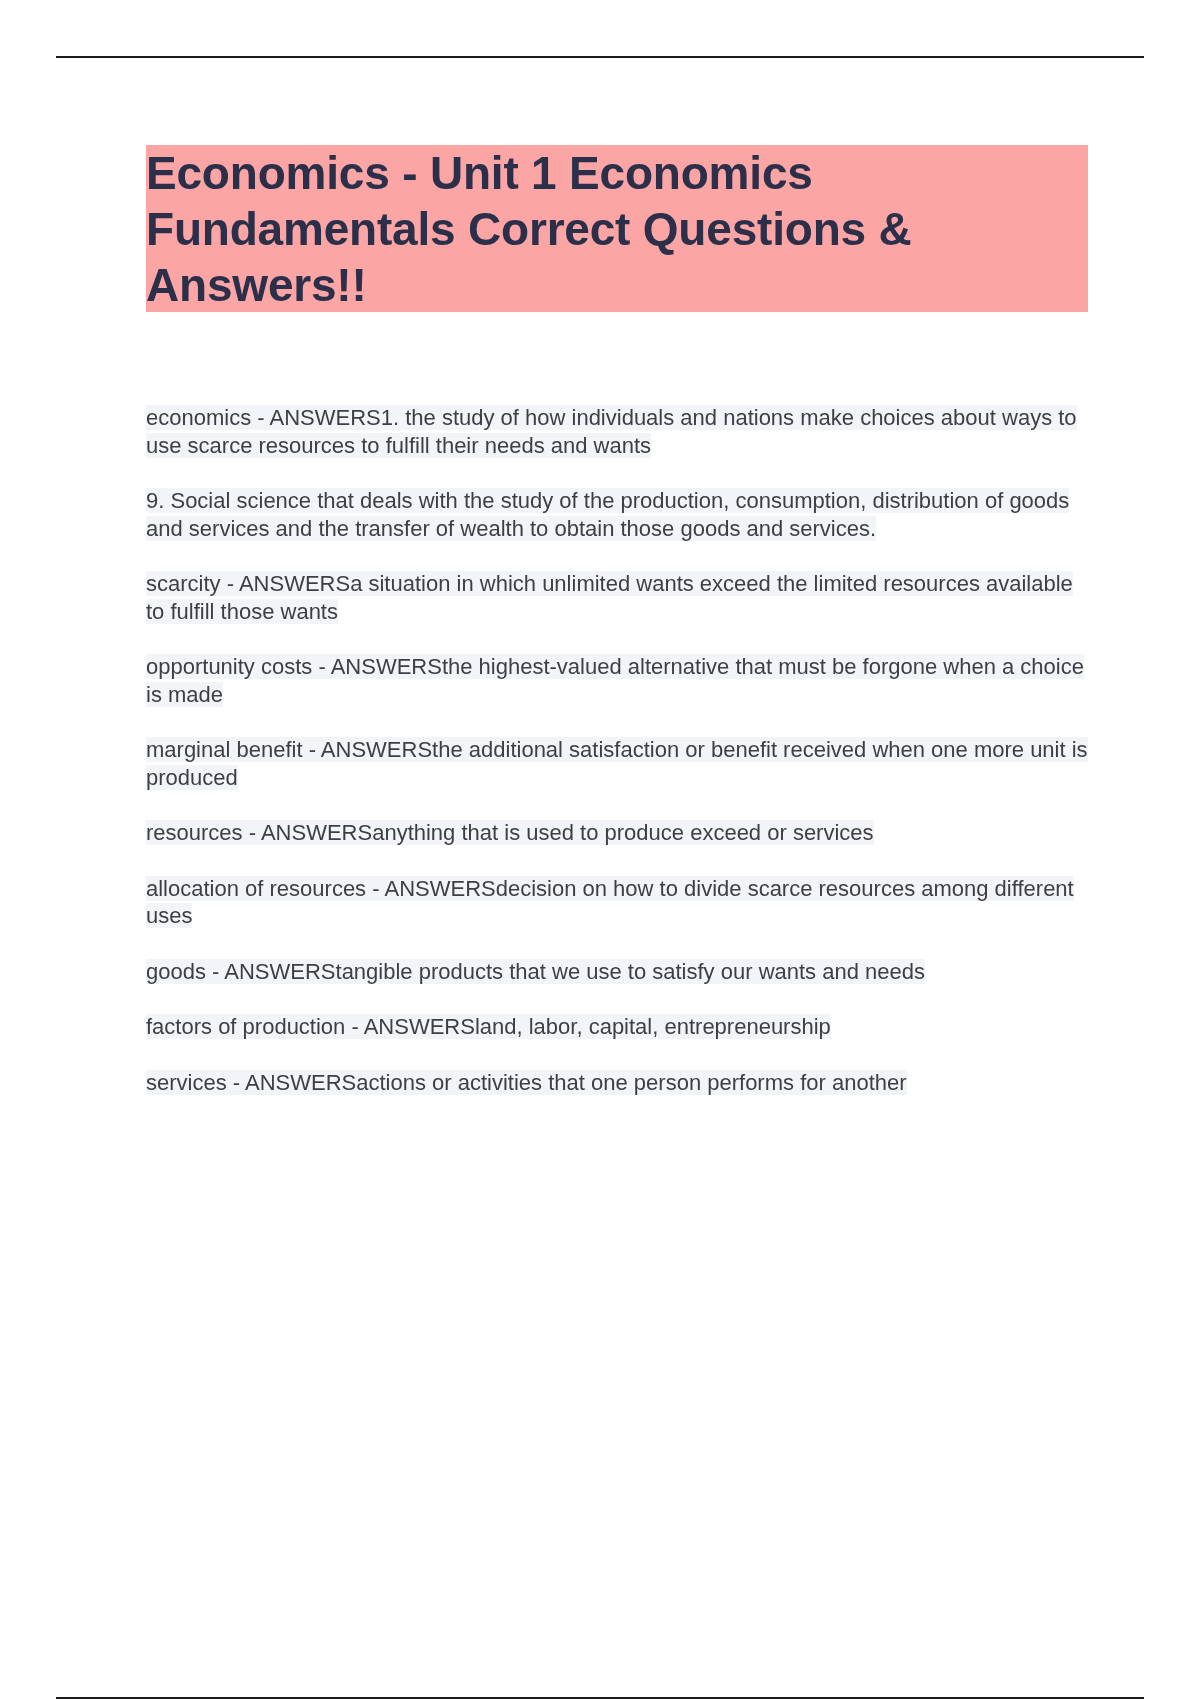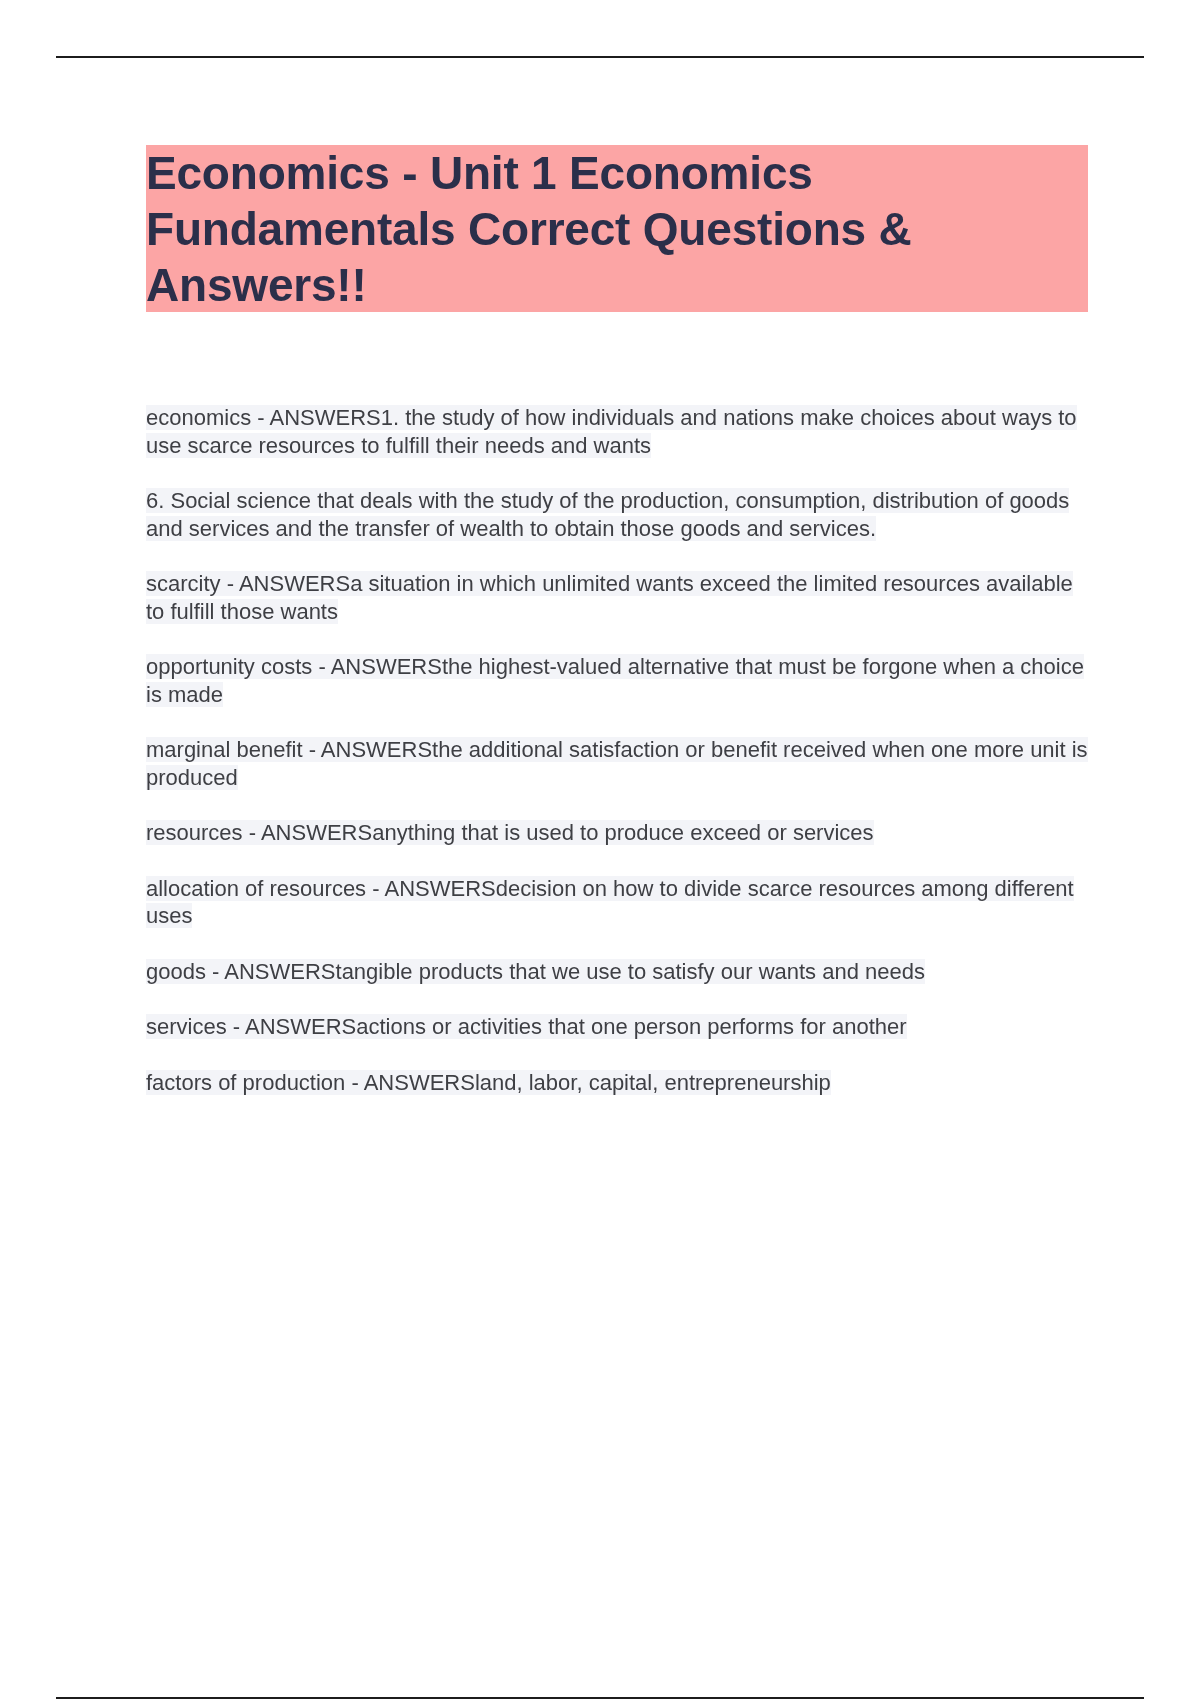--- a/index.html
+++ b/index.html
@@ -70,24 +70,24 @@
 <body>
 
 <div class="rule top"></div>
 
 <div class="title-box">
   <h1 class="title">Economics - Unit 1 Economics Fundamentals Correct Questions &amp; Answers!!</h1>
 </div>
 
 <div class="content">
   <p class="qa"><span class="hl">economics - ANSWERS1. the study of how individuals and nations make choices about ways to use scarce resources to fulfill their needs and wants</span></p>
-  <p class="qa"><span class="hl">6. Social science that deals with the study of the production, consumption, distribution of goods and services and the transfer of wealth to obtain those goods and services.</span></p>
+  <p class="qa"><span class="hl">9. Social science that deals with the study of the production, consumption, distribution of goods and services and the transfer of wealth to obtain those goods and services.</span></p>
   <p class="qa"><span class="hl">scarcity - ANSWERSa situation in which unlimited wants exceed the limited resources available to fulfill those wants</span></p>
   <p class="qa"><span class="hl">opportunity costs - ANSWERSthe highest-valued alternative that must be forgone when a choice is made</span></p>
   <p class="qa"><span class="hl">marginal benefit - ANSWERSthe additional satisfaction or benefit received when one more unit is produced</span></p>
   <p class="qa"><span class="hl">resources - ANSWERSanything that is used to produce exceed or services</span></p>
   <p class="qa"><span class="hl">allocation of resources - ANSWERSdecision on how to divide scarce resources among different uses</span></p>
   <p class="qa"><span class="hl">goods - ANSWERStangible products that we use to satisfy our wants and needs</span></p>
+  <p class="qa"><span class="hl">factors of production - ANSWERSland, labor, capital, entrepreneurship</span></p>
   <p class="qa"><span class="hl">services - ANSWERSactions or activities that one person performs for another</span></p>
-  <p class="qa"><span class="hl">factors of production - ANSWERSland, labor, capital, entrepreneurship</span></p>
 </div>
 
 <div class="rule bottom"></div>
 
 </body></html>

